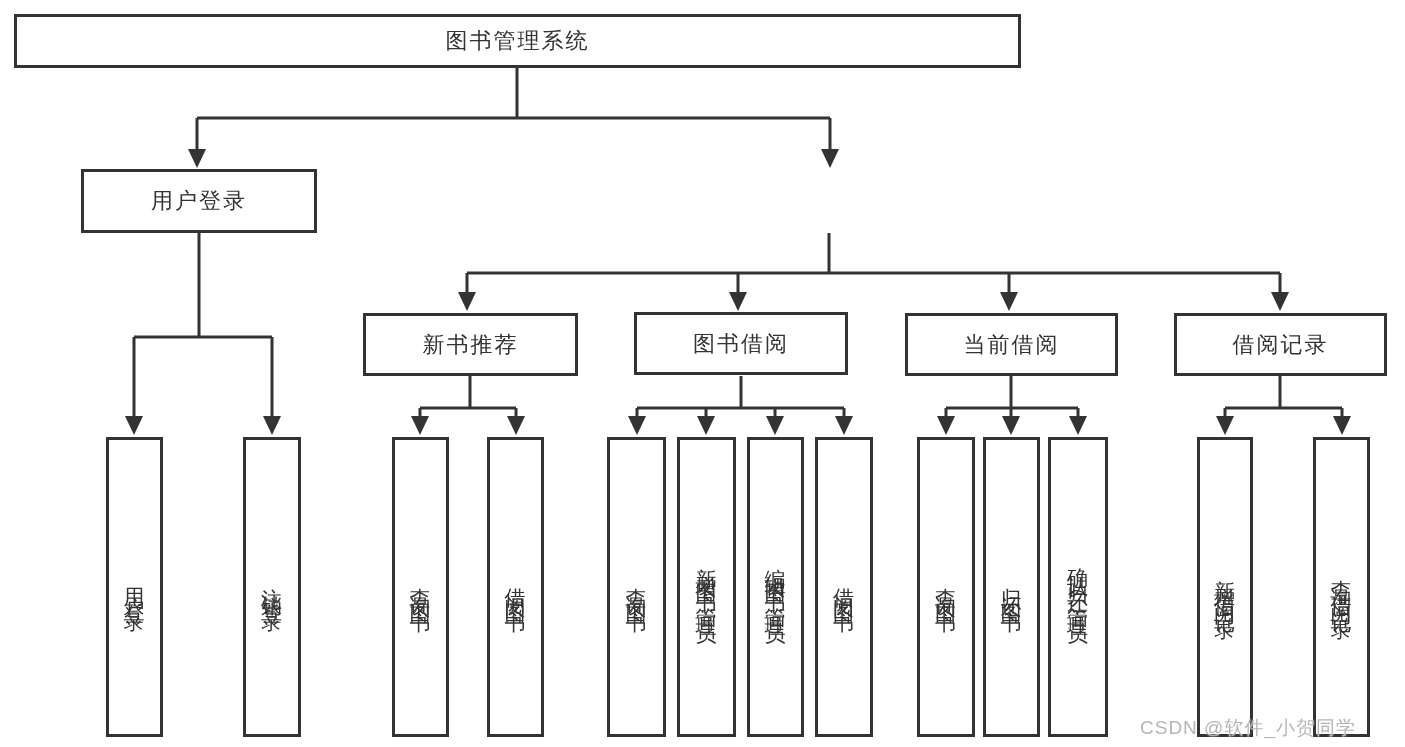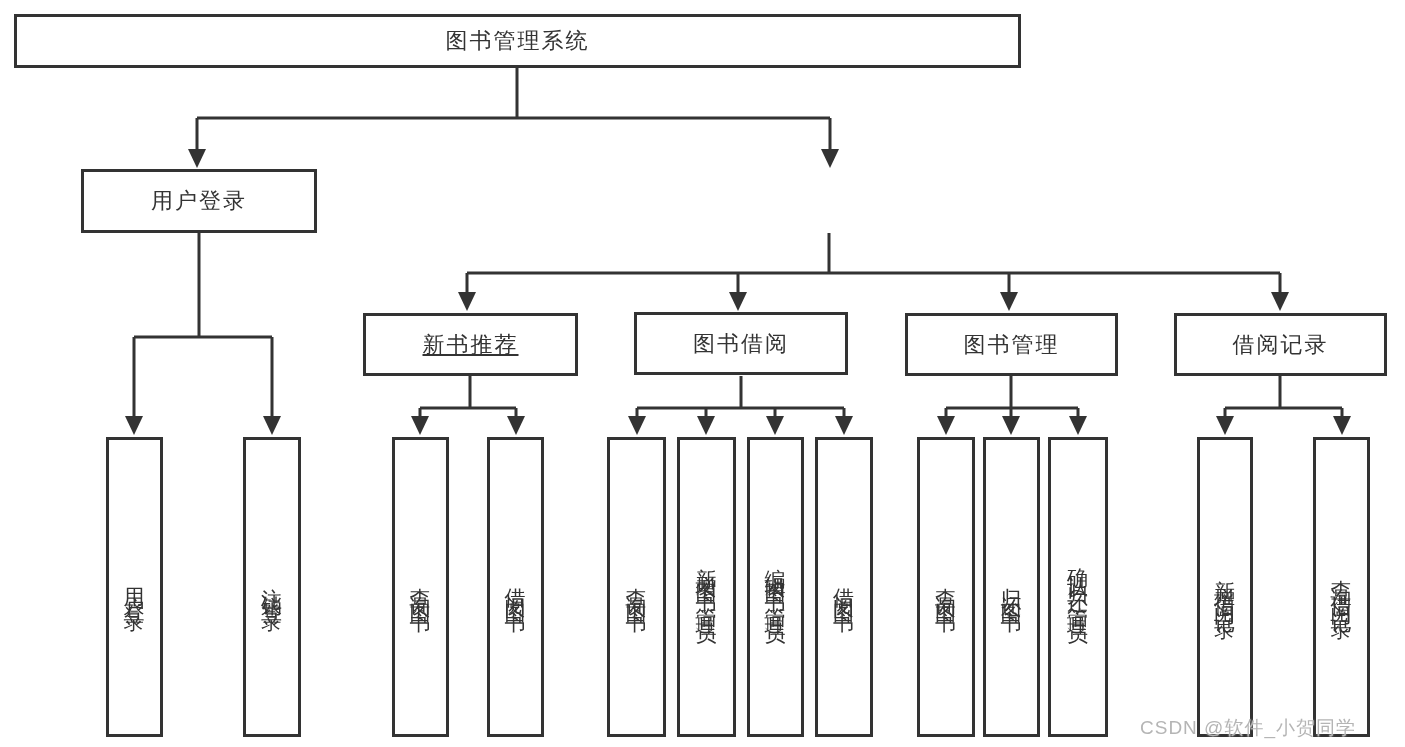--- a/index.html
+++ b/index.html
@@ -109,23 +109,23 @@
       <path d="M1280 376 V408 M1225 408 H1342 M1225 408 V419 M1342 408 V419" fill="none" stroke="#333333" stroke-width="3"></path>
       <polygon points="1216,416 1234,416 1225,435" fill="#333333"></polygon>
       <polygon points="1333,416 1351,416 1342,435" fill="#333333"></polygon>
     </g>
   </svg>
 
   <div class="node" style="left:14px; top:14px; width:1007px; height:54px;">图书管理系统</div>
 
   <div class="node" style="left:81px; top:169px; width:236px; height:64px;">用户登录</div>
 
-  <div class="node" style="left:363px; top:313px; width:215px; height:63px;text-decoration:underline;">新书推荐</div>
+  <div class="node" style="left:363px; top:313px; width:215px; height:63px;">新书推荐</div>
   <div class="node" style="left:634px; top:312px; width:214px; height:63px;">图书借阅</div>
-  <div class="node" style="left:905px; top:313px; width:213px; height:63px;">图书管理</div>
+  <div class="node" style="left:905px; top:313px; width:213px; height:63px;">当前借阅</div>
   <div class="node" style="left:1174px; top:313px; width:213px; height:63px;">借阅记录</div>
 
   <div class="node vert" style="left:106px; top:437px; width:57px; height:300px;">
     <span>用户登录</span>
   </div>
   <div class="node vert" style="left:243px; top:437px; width:58px; height:300px;">
     <span>注销登录</span>
   </div>
 
   <div class="node vert" style="left:392px; top:437px; width:57px; height:300px;">

